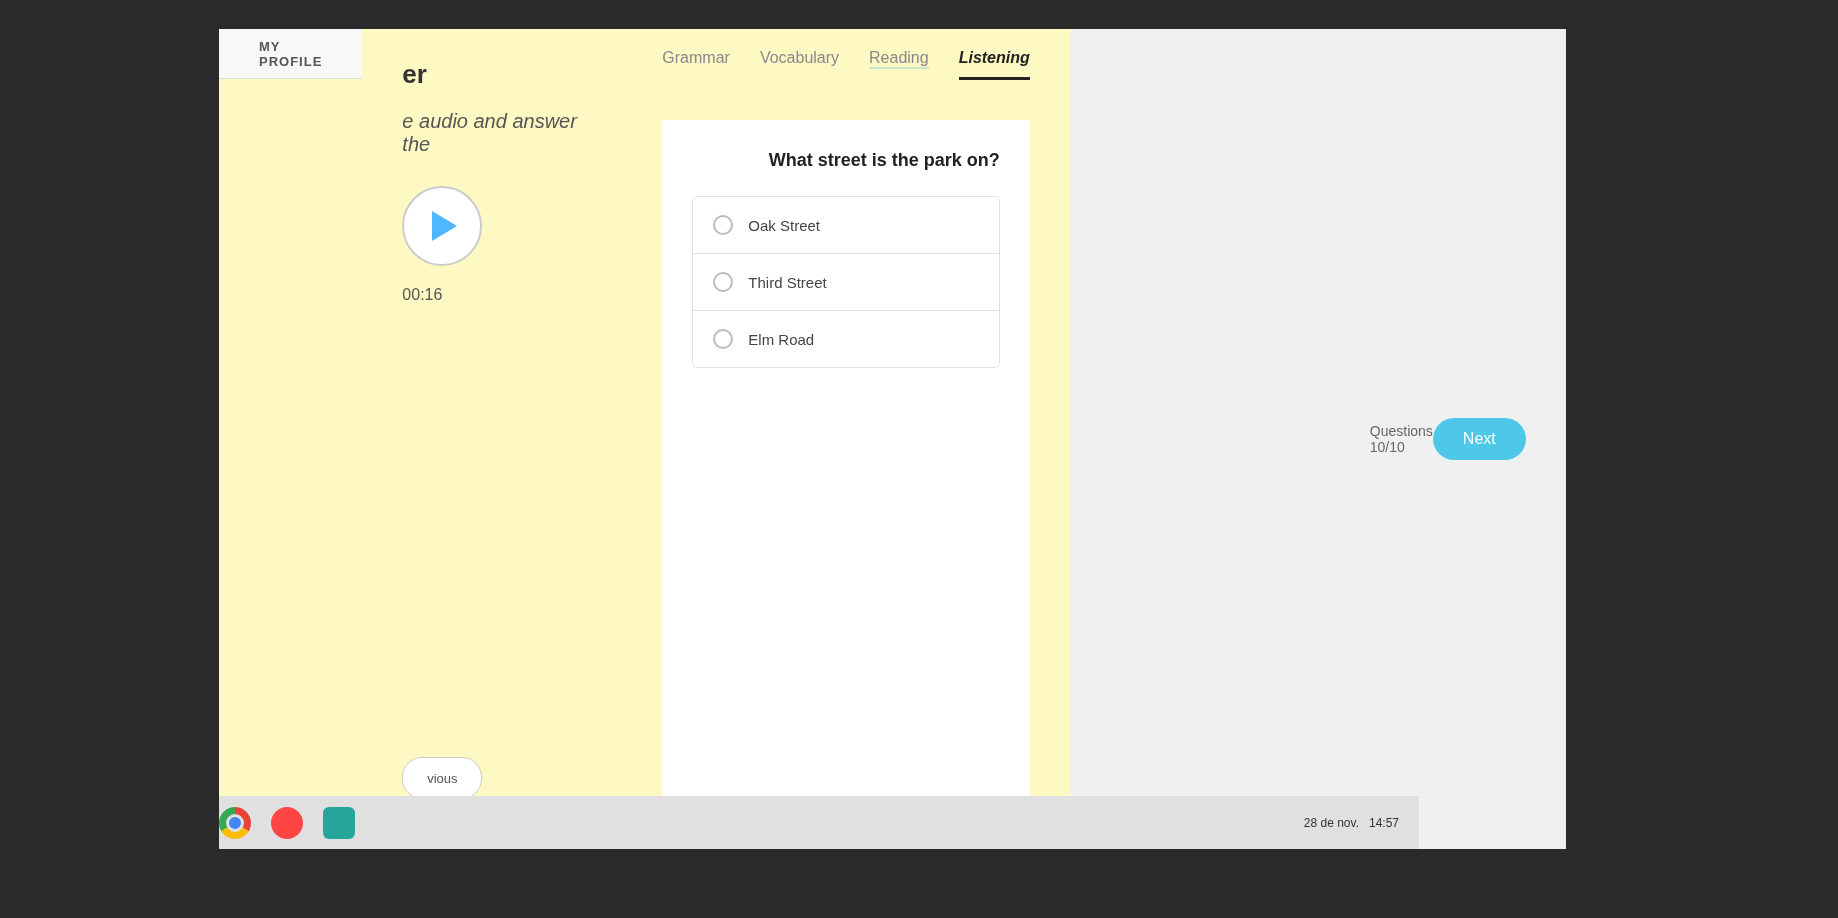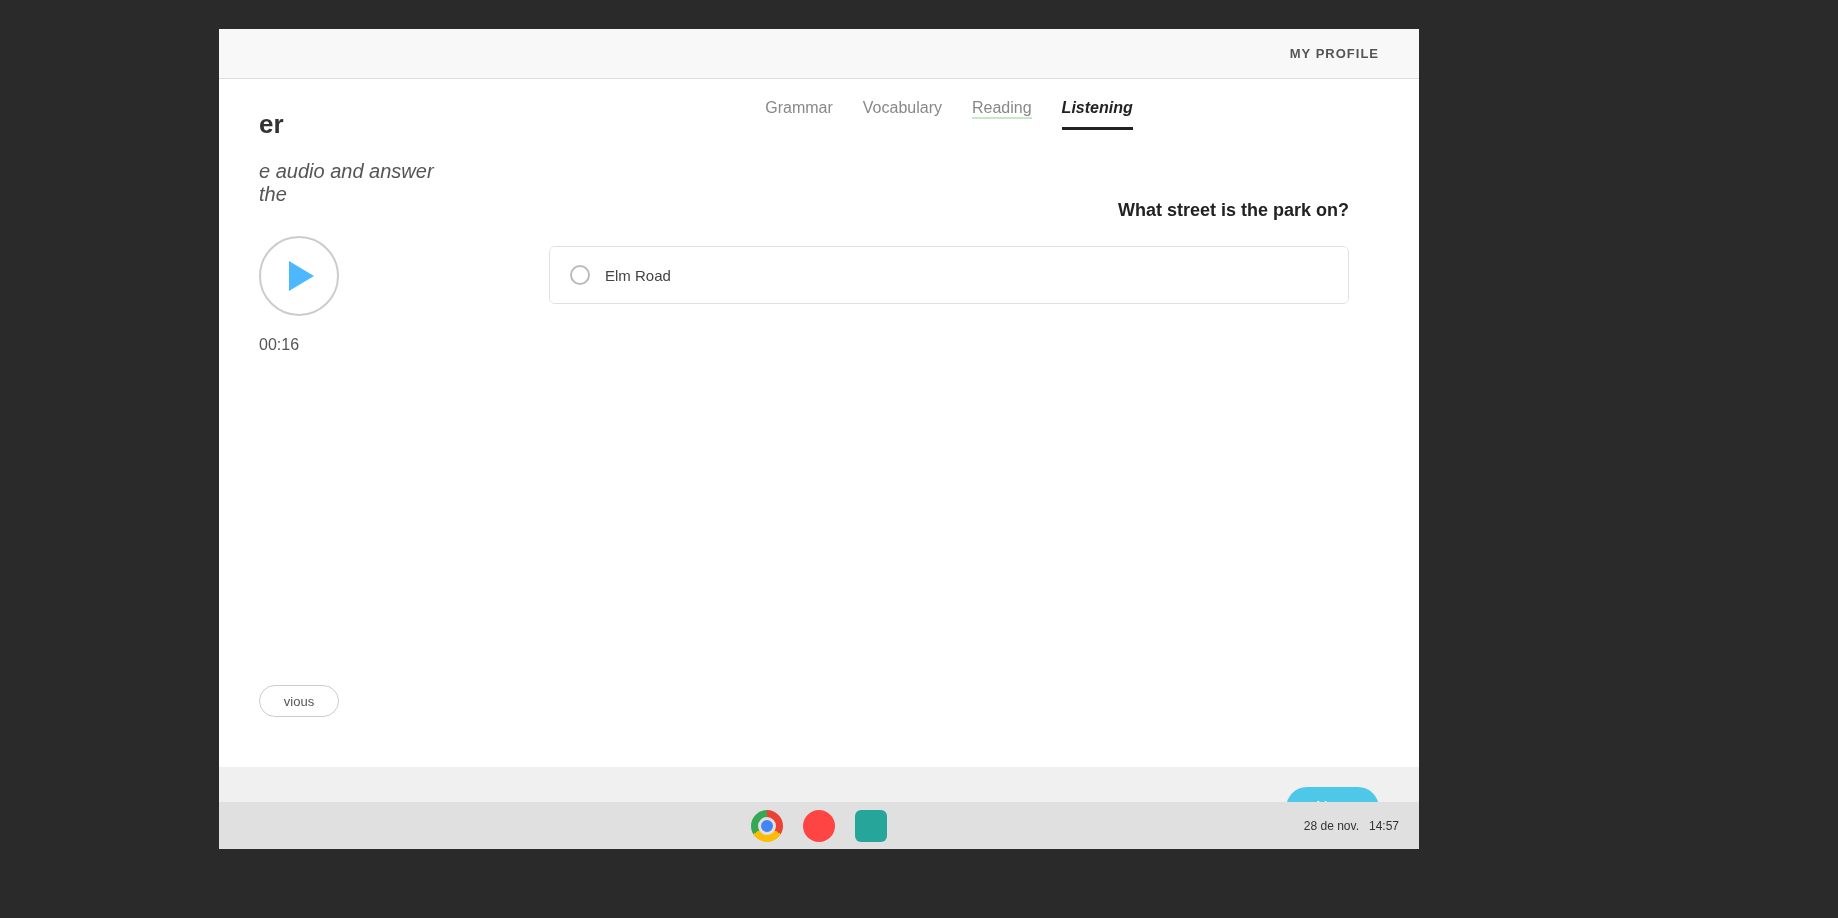--- a/index.html
+++ b/index.html
@@ -15,25 +15,25 @@
       font-family: 'Arial', sans-serif;
       overflow: hidden;
       display: flex;
       align-items: center;
       justify-content: center;
     }
 
     .screen {
       width: 1200px;
       height: 820px;
-      background: #ffffff;
+      background: #fef9c3;
       border-radius: 8px;
       position: relative;
       display: flex;
-      flex-direction: column;
+      flex-direction: row;
       margin-left: -200px;
       margin-top: -40px;
     }
 
     .top-bar {
       width: 100%;
       height: 50px;
       background: #f8f8f8;
       border-bottom: 1px solid #ddd;
       display: flex;
@@ -98,21 +98,21 @@
     }
 
     .timer {
       font-size: 16px;
       color: #555;
       font-weight: 500;
     }
 
     .previous-btn {
       width: 80px;
-      height: 32px;
+      height: 42px;
       border-radius: 20px;
       border: 1px solid #ccc;
       background: white;
       font-size: 13px;
       color: #555;
       cursor: pointer;
       display: flex;
       align-items: center;
       justify-content: center;
       margin-top: auto;
@@ -227,25 +227,24 @@
       font-size: 16px;
       cursor: pointer;
       font-weight: 500;
     }
 
     .taskbar {
       position: absolute;
       bottom: 0;
       left: 0;
       right: 0;
-      height: 47px;
+      height: 53px;
       background: #e0e0e0;
       display: flex;
       align-items: center;
-      justify-content: center;
       gap: 20px;
       text-decoration: underline;
     }
 
     .taskbar-right {
       position: absolute;
       right: 20px;
       display: flex;
       align-items: center;
       gap: 10px;
@@ -342,21 +341,29 @@
         <div class="tab active">
           <span>Listening</span>
         </div>
       </div>
 
       <div class="question-area">
         <div class="question-text">What street is the park on?</div>
 
         <div class="options-list">
 
-
+          <div class="option-item">
+            <div class="radio-circle"></div>
+            <span class="option-label">Oak Street</span>
+          </div>
+
+          <div class="option-item">
+            <div class="radio-circle"></div>
+            <span class="option-label">Third Street</span>
+          </div>
 
           <div class="option-item">
             <div class="radio-circle"></div>
             <span class="option-label">Elm Road</span>
           </div>
 
         </div>
       </div>
 
     </div>

